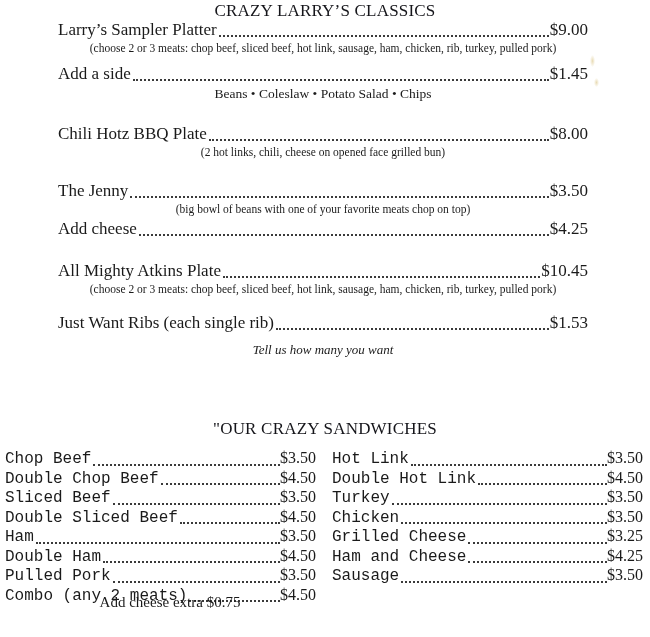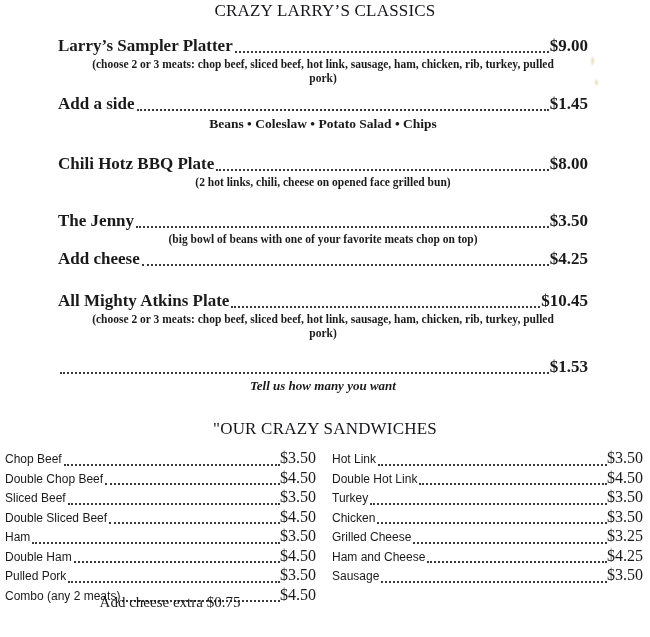--- a/index.html
+++ b/index.html
@@ -27,23 +27,22 @@
     color: #15151a;
     white-space: nowrap;
   }
   #classics-title { position: absolute; left: 0; top: 1px; width: 650px; }
   #sandwiches-title { position: absolute; left: 0; top: 419px; width: 650px; }
 
   
   #classics-section {
     position: absolute;
     left: 58px;
-    top: 36px;
+    top: 20px;
     width: 530px;
-    font-weight: bold;
   }
   .classic-row {
     display: flex;
     align-items: baseline;
     width: 100%;
   }
   .classic-name {
     font-size: 17px;
     white-space: nowrap;
     font-family: "Liberation Serif", "DejaVu Serif", serif;
@@ -77,21 +76,21 @@
   .note-quote {
     text-align: center;
     font-size: 16px;
     margin-top: 5px;
     font-family: "Liberation Serif", "DejaVu Serif", serif;
   }
   .note-italic {
     text-align: center;
     font-size: 13px;
     font-style: italic;
-    margin-top: 1px;
+    margin-top: 9px;
     font-family: "Liberation Serif", "DejaVu Serif", serif;
   }
   .sides-line {
     text-align: center;
     font-size: 13.5px;
     margin-top: 2px;
     font-family: "Liberation Serif", "DejaVu Serif", serif;
   }
   .gap-sm { height: 9px; }
   .gap-md { height: 17px; }
@@ -109,23 +108,23 @@
   .sw-col { width: 325px; }
   #sw-col-left { padding-left: 5px; }
   #sw-col-right { padding-left: 9px; }
   .sw-row {
     display: flex;
     align-items: baseline;
     width: 311px;
     height: 19.5px;
   }
   .sw-name {
-    font-size: 12px;
-    white-space: nowrap;
-    font-family: Liberation Sans, sans-serif;
+    font-size: 16px;
+    white-space: nowrap;
+    font-family: Liberation Mono, monospace;
   }
   .sw-price {
     font-size: 16px;
     white-space: nowrap;
     text-align: right;
     font-family: "Liberation Serif", "DejaVu Serif", serif;
   }
   .sw-leader {
     flex: 1 1 auto;
     min-width: 6px;
@@ -207,20 +206,21 @@
   <div class="classic-row">
     <span class="classic-name">All Mighty Atkins Plate</span>
     <span class="leader"></span>
     <span class="classic-price">$10.45</span>
   </div>
   <div class="desc narrow">(choose 2 or 3 meats: chop beef, sliced beef, hot link, sausage, ham, chicken, rib, turkey, pulled pork)</div>
 
   <div class="gap-md"></div>
 
   <div class="classic-row">
+    <span class="classic-name">Just Want Ribs (each single rib)</span>
     <span class="leader"></span>
     <span class="classic-price">$1.53</span>
   </div>
   <div class="note-italic">Tell us how many you want</div>
 
 </div>
 
 <div id="sandwiches-title" class="section-title">"OUR CRAZY SANDWICHES</div>
 
 <div id="sandwiches-section">

